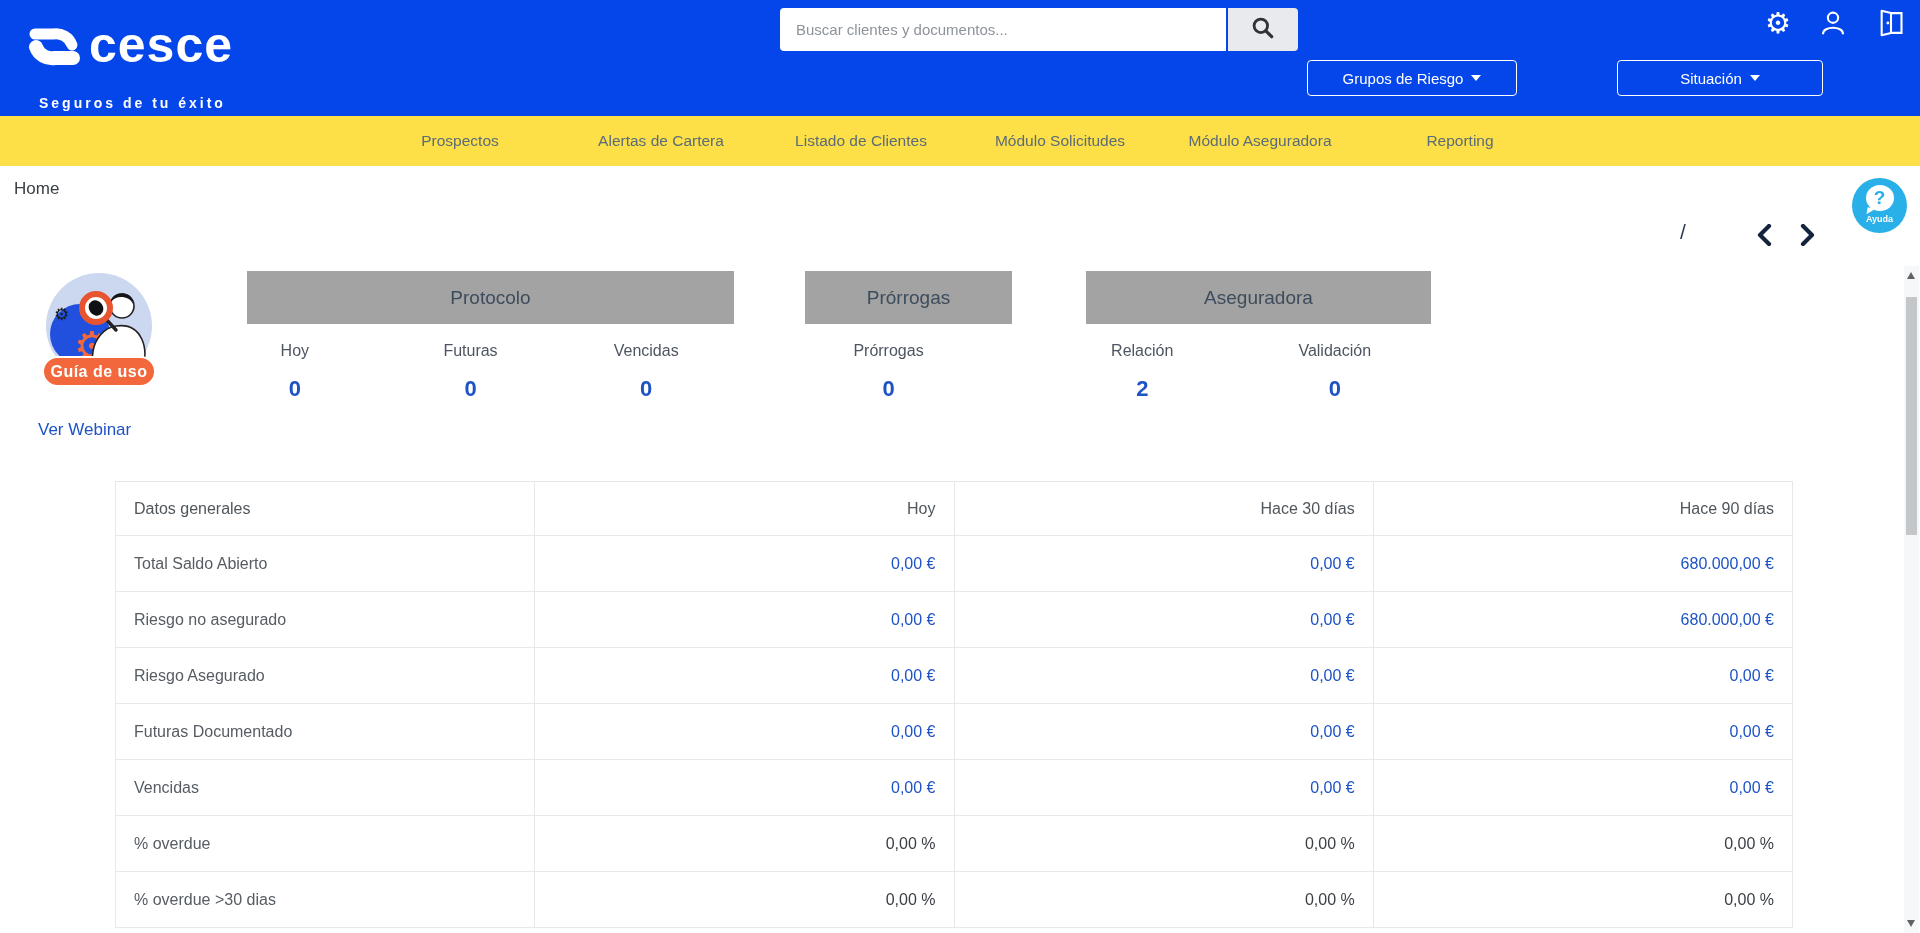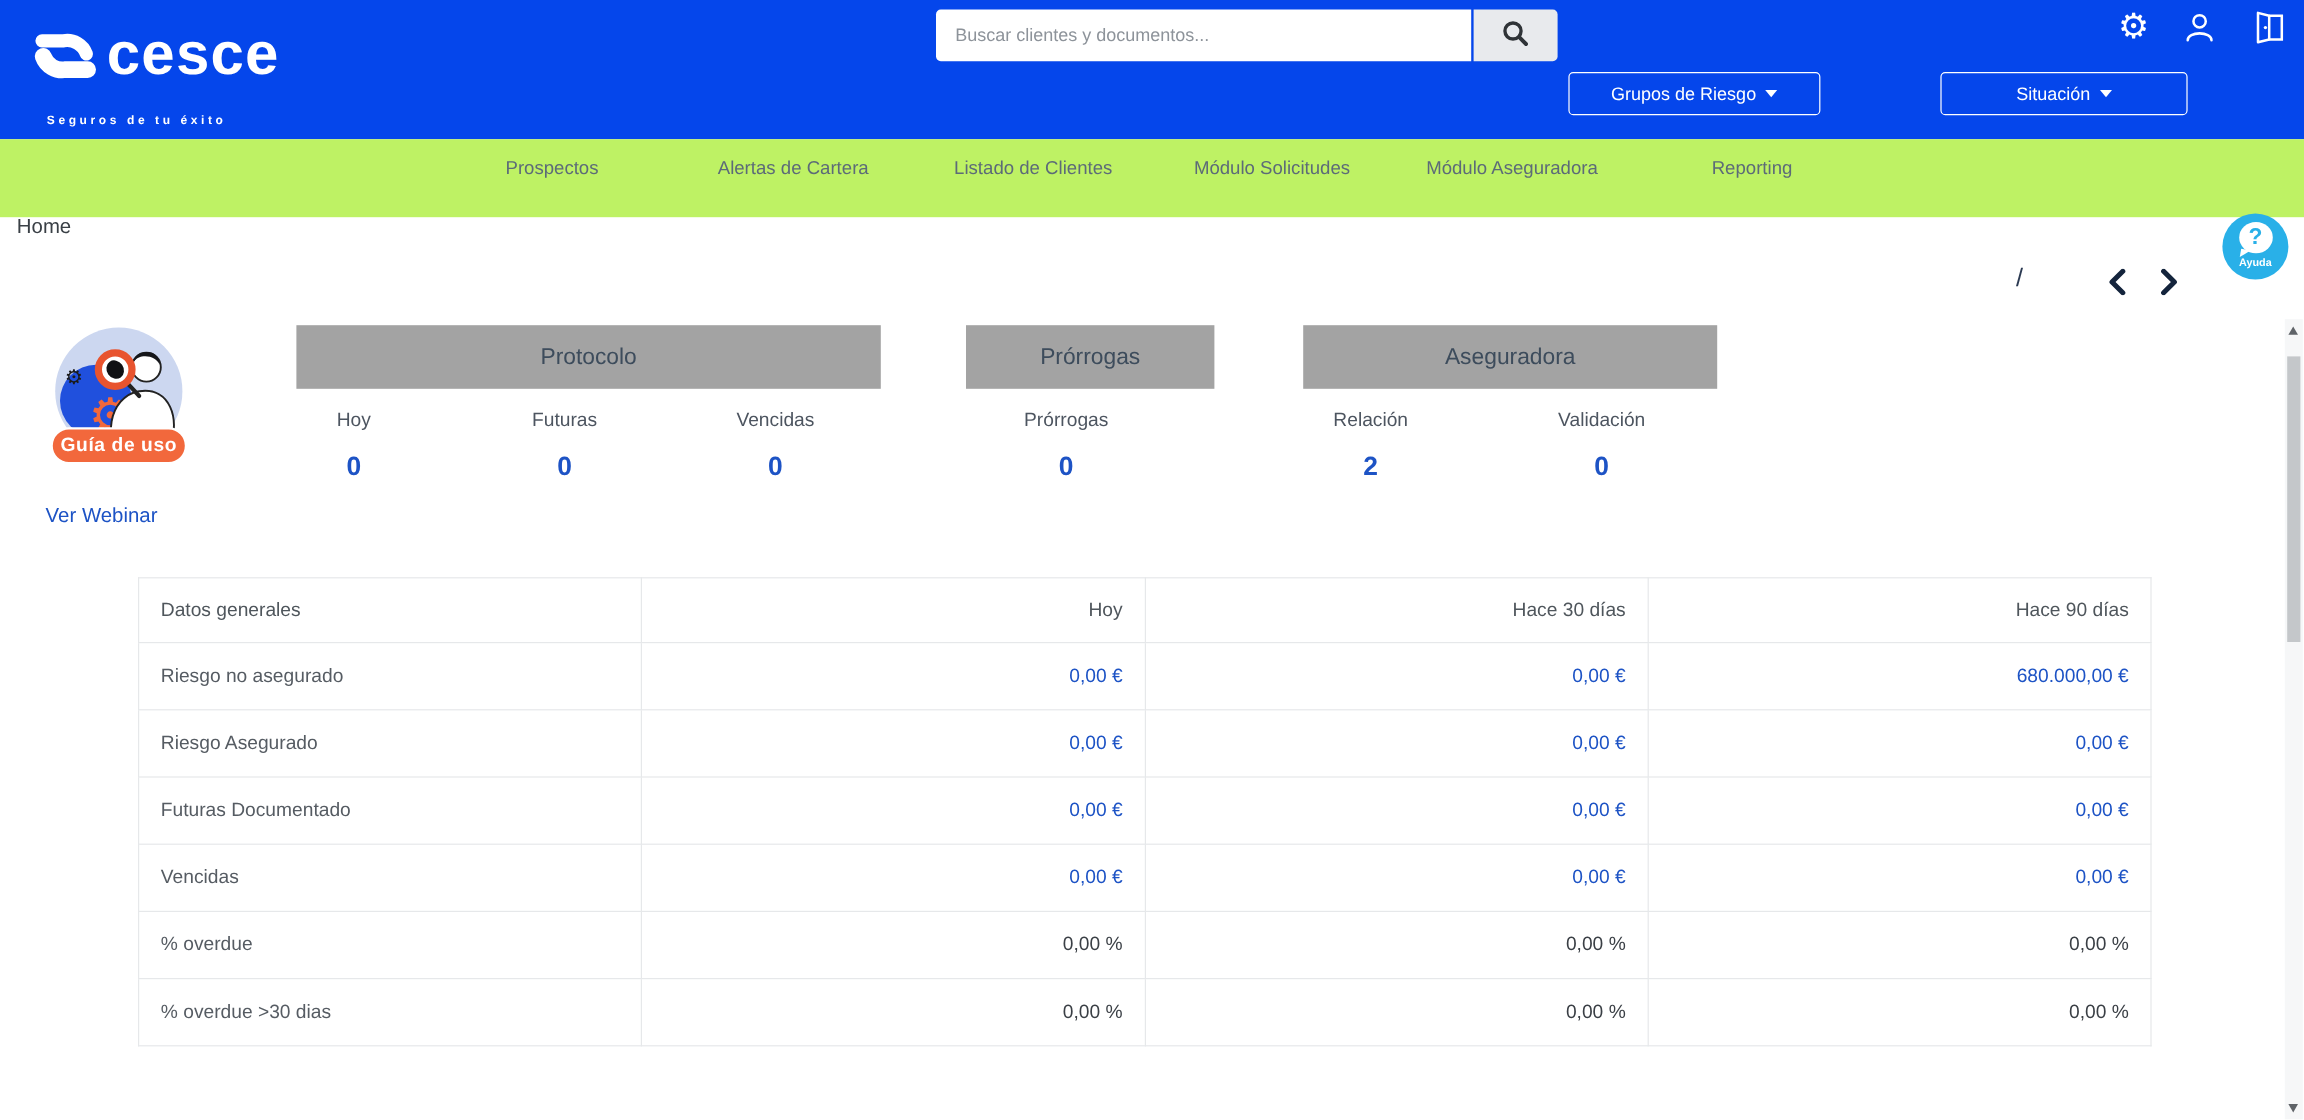--- a/index.html
+++ b/index.html
@@ -4,42 +4,42 @@
 <style>
   * { margin:0; padding:0; box-sizing:border-box; }
   html,body { width:1920px; height:933px; overflow:hidden; background:#fff;
     font-family:"Liberation Sans", sans-serif; }
   #app { position:relative; width:1920px; height:933px; background:#fff; }
 
   
   #header { position:absolute; left:0; top:0; width:1920px; height:116px; background:#0546eb; }
   #logo-block { position:absolute; left:27px; top:14px; display:flex; align-items:flex-start; }
   #logo-text { color:#fff; font-size:50px; font-weight:bold; letter-spacing:1px; line-height:62px; margin-left:8px; }
-  #tagline { position:absolute; left:39px; top:95px; color:#fff; font-size:10px; font-weight:bold; letter-spacing:3px; }
+  #tagline { position:absolute; left:39px; top:95px; color:#fff; font-size:14px; font-weight:bold; letter-spacing:3px; }
   #search-wrap { position:absolute; left:780px; top:8px; width:518px; height:43px; display:flex; }
   #search-input { flex:1; border:none; outline:none; border-radius:4px 0 0 4px; padding:0 16px;
     font-size:15px; color:#333; font-family:"Liberation Sans", sans-serif; }
   #search-input::placeholder { color:#8d939a; }
   #search-btn { width:70px; border:none; background:#e8eaed; border-radius:0 4px 4px 0; cursor:pointer;
     display:flex; align-items:center; justify-content:center; margin-left:2px; }
   .hdr-icon { position:absolute; top:8px; width:30px; height:30px; color:#fff; cursor:pointer;
     display:flex; align-items:center; justify-content:center; }
   #gear-i { left:1763px; font-size:29px; line-height:30px; }
   #user-i { left:1818px; }
   #door-i { left:1876px; }
   .hdr-btn { position:absolute; top:60px; height:36px; background:transparent; border:1px solid #fff;
     border-radius:4px; color:#fff; font-size:15px; font-family:"Liberation Sans", sans-serif;
     cursor:pointer; display:flex; align-items:center; justify-content:center; gap:8px; }
   #btn-grupos { left:1307px; width:210px; }
   #btn-situacion { left:1617px; width:206px; }
   .caret { width:0; height:0; border-left:5px solid transparent; border-right:5px solid transparent;
     border-top:6px solid #fff; display:inline-block; }
 
   
-  #nav { position:absolute; left:0; top:116px; width:1920px; height:65px; background:#bef264; }
+  #nav { position:absolute; left:0; top:116px; width:1920px; height:50px; background:#fde047; }
   .nav-item { position:absolute; top:0; height:50px; transform:translateX(-50%);
     display:flex; align-items:center; color:#5c6b78; font-size:15.5px; cursor:pointer; white-space:nowrap; }
 
   
   #breadcrumb { position:absolute; left:14px; top:179px; font-size:17px; color:#3a4046; }
   #slash { position:absolute; left:1680px; top:220px; font-size:21px; color:#2b3a52; }
   .pager-btn { position:absolute; top:222px; width:26px; height:26px; cursor:pointer;
     display:flex; align-items:center; justify-content:center; background:transparent; border:none; }
   #prev-btn { left:1752px; } #next-btn { left:1794px; }
 
@@ -236,20 +236,26 @@
     <thead>
         <tr>
           <th class="l">Datos generales</th>
           <th class="r">Hoy</th>
           <th class="r">Hace 30 días</th>
           <th class="r">Hace 90 días</th>
         </tr>
       </thead>
     <tbody>
         <tr>
+          <td class="l">Total Saldo Abierto</td>
+          <td class="r currency">0,00 €</td>
+          <td class="r currency">0,00 €</td>
+          <td class="r currency">680.000,00 €</td>
+        </tr>
+        <tr>
           <td class="l">Riesgo no asegurado</td>
           <td class="r currency">0,00 €</td>
           <td class="r currency">0,00 €</td>
           <td class="r currency">680.000,00 €</td>
         </tr>
         <tr>
           <td class="l">Riesgo Asegurado</td>
           <td class="r currency">0,00 €</td>
           <td class="r currency">0,00 €</td>
           <td class="r currency">0,00 €</td>

